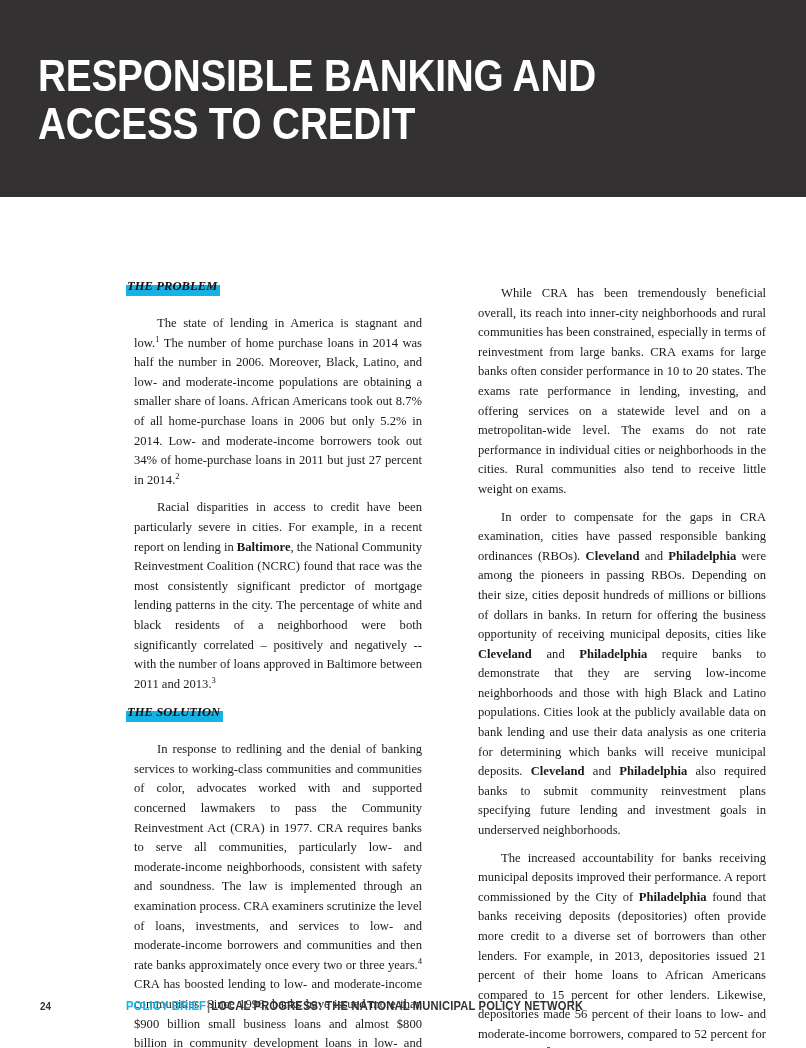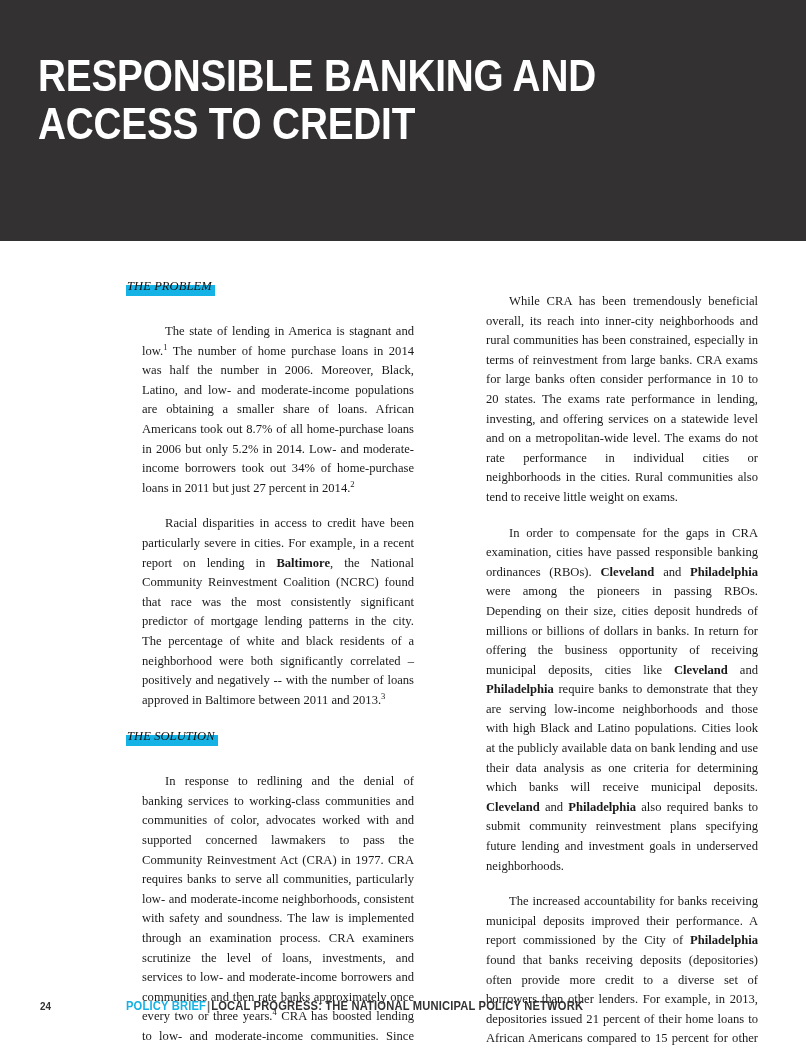--- a/index.html
+++ b/index.html
@@ -15,21 +15,21 @@
     font-family: "Liberation Serif", serif;
     color: #1a1a1a;
   }
 
   
   .header-band {
     position: absolute;
     left: 0;
     top: 0;
     width: 806px;
-    height: 241px;
+    height: 197px;
     background: #333132;
   }
   .header-title {
     position: absolute;
     left: 38px;
     top: 52px;
     width: 700px;
     font-family: "Liberation Sans Narrow", "Liberation Sans", sans-serif;
     font-weight: bold;
     font-size: 45px;
@@ -53,21 +53,21 @@
   }
   .col {
     width: 304px;
   }
 
   
   .section-heading {
     position: relative;
     display: inline-block;
     font-family: "Liberation Serif", serif;
-    font-weight: normal;
+    font-weight: bold;
     font-style: italic;
     font-size: 12.5px;
     line-height: 13px;
     letter-spacing: 0.1px;
     text-transform: uppercase;
     color: #111111;
     margin: 0 0 13px 0;
     padding: 0 3px 0 1px;
     white-space: nowrap;
   }
@@ -83,21 +83,21 @@
   .section-heading .txt {
     position: relative;
     z-index: 1;
   }
   .heading-solution {
     margin-top: 2px;
   }
 
   
   p.body {
-    margin: 16px;
+    margin: 8px;
     font-size: 12.6px;
     line-height: 19.6px;
     text-align: justify;
     text-justify: inter-word;
     text-indent: 23px;
     hyphens: manual;
     color: #1a1a1a;
   }
   p.body + p.body {
     margin-top: 0;

